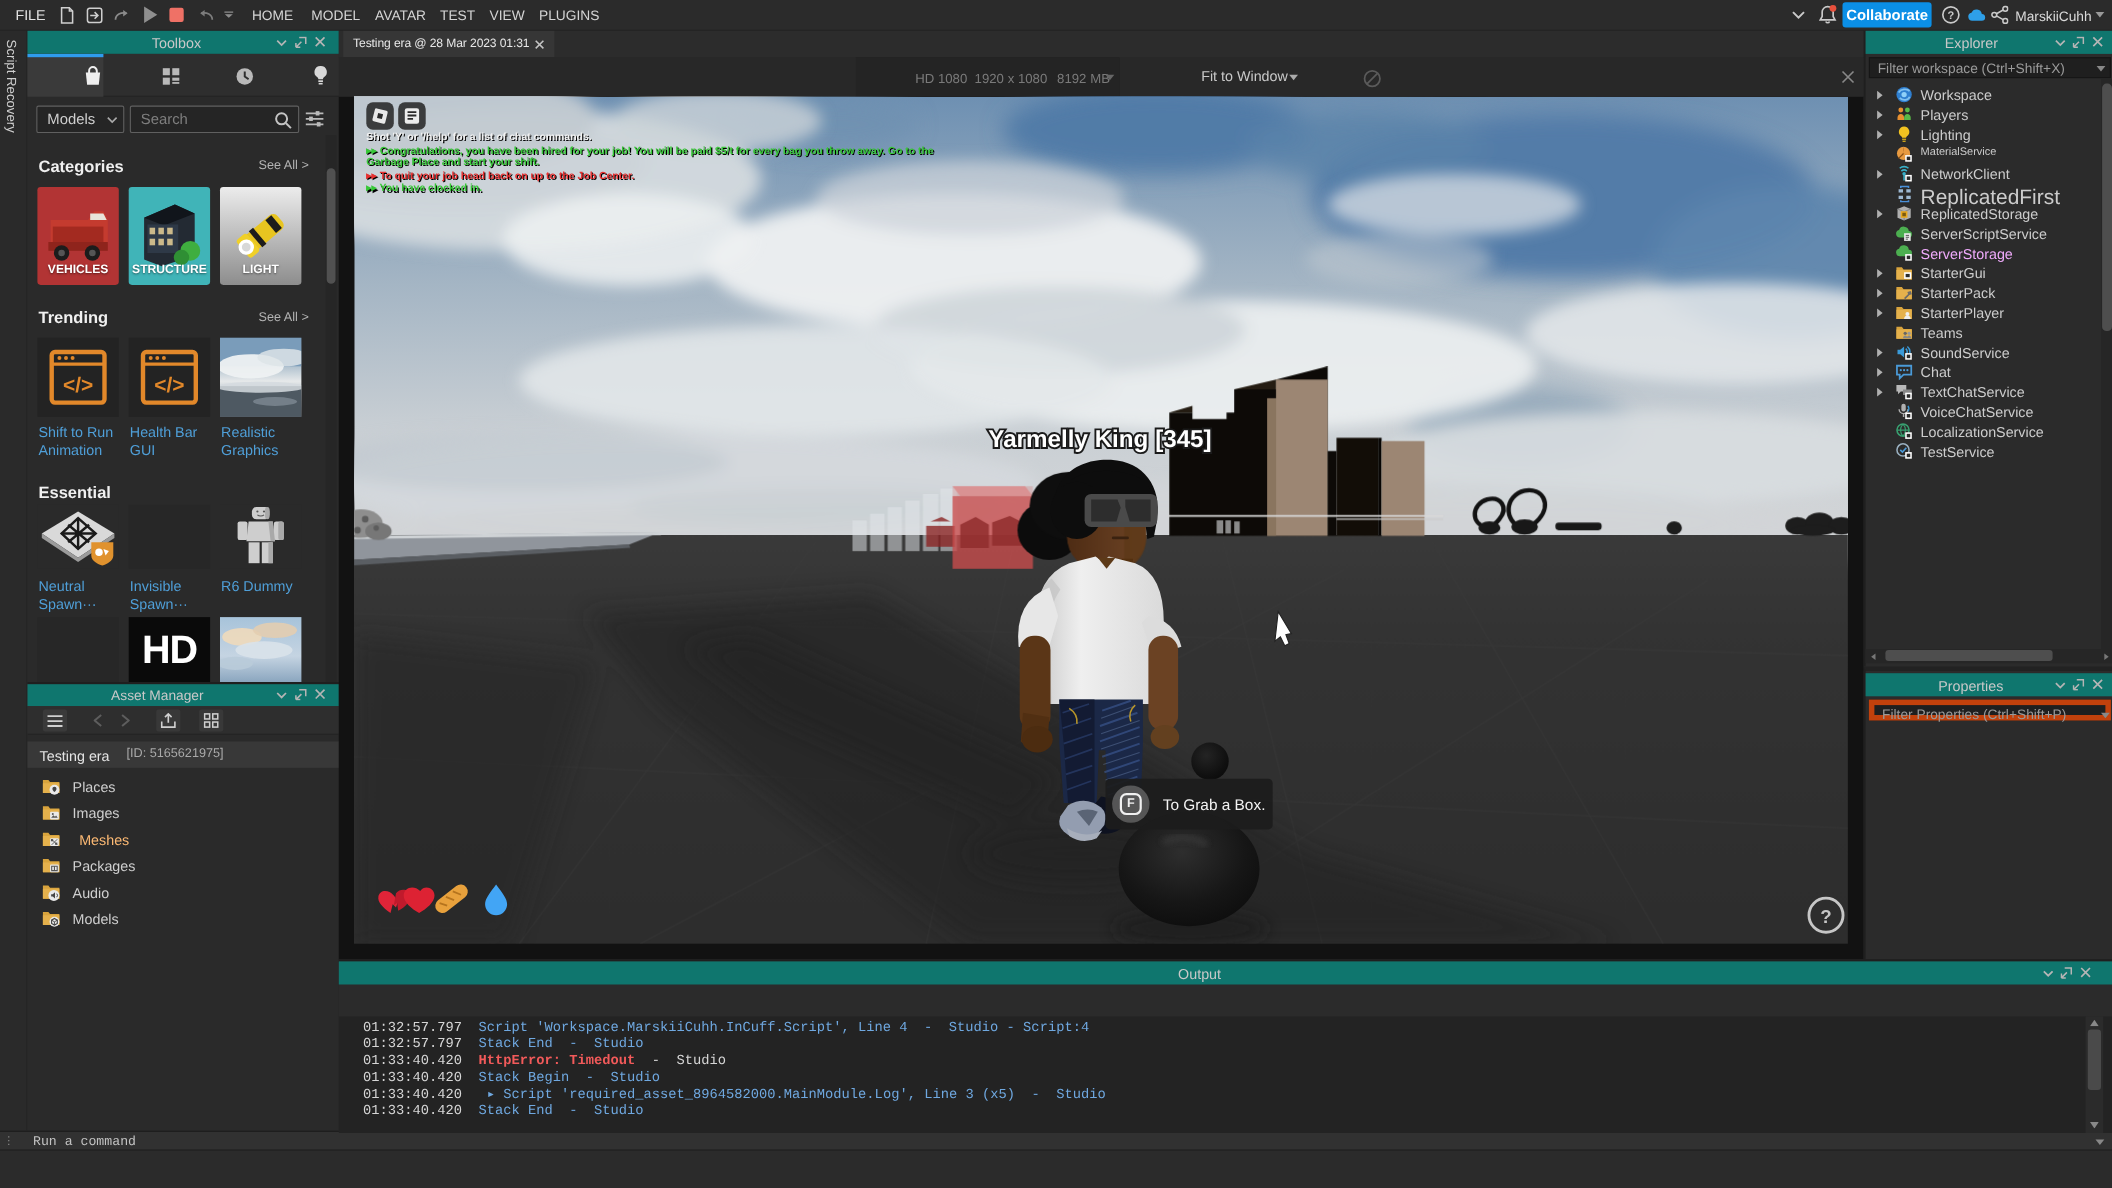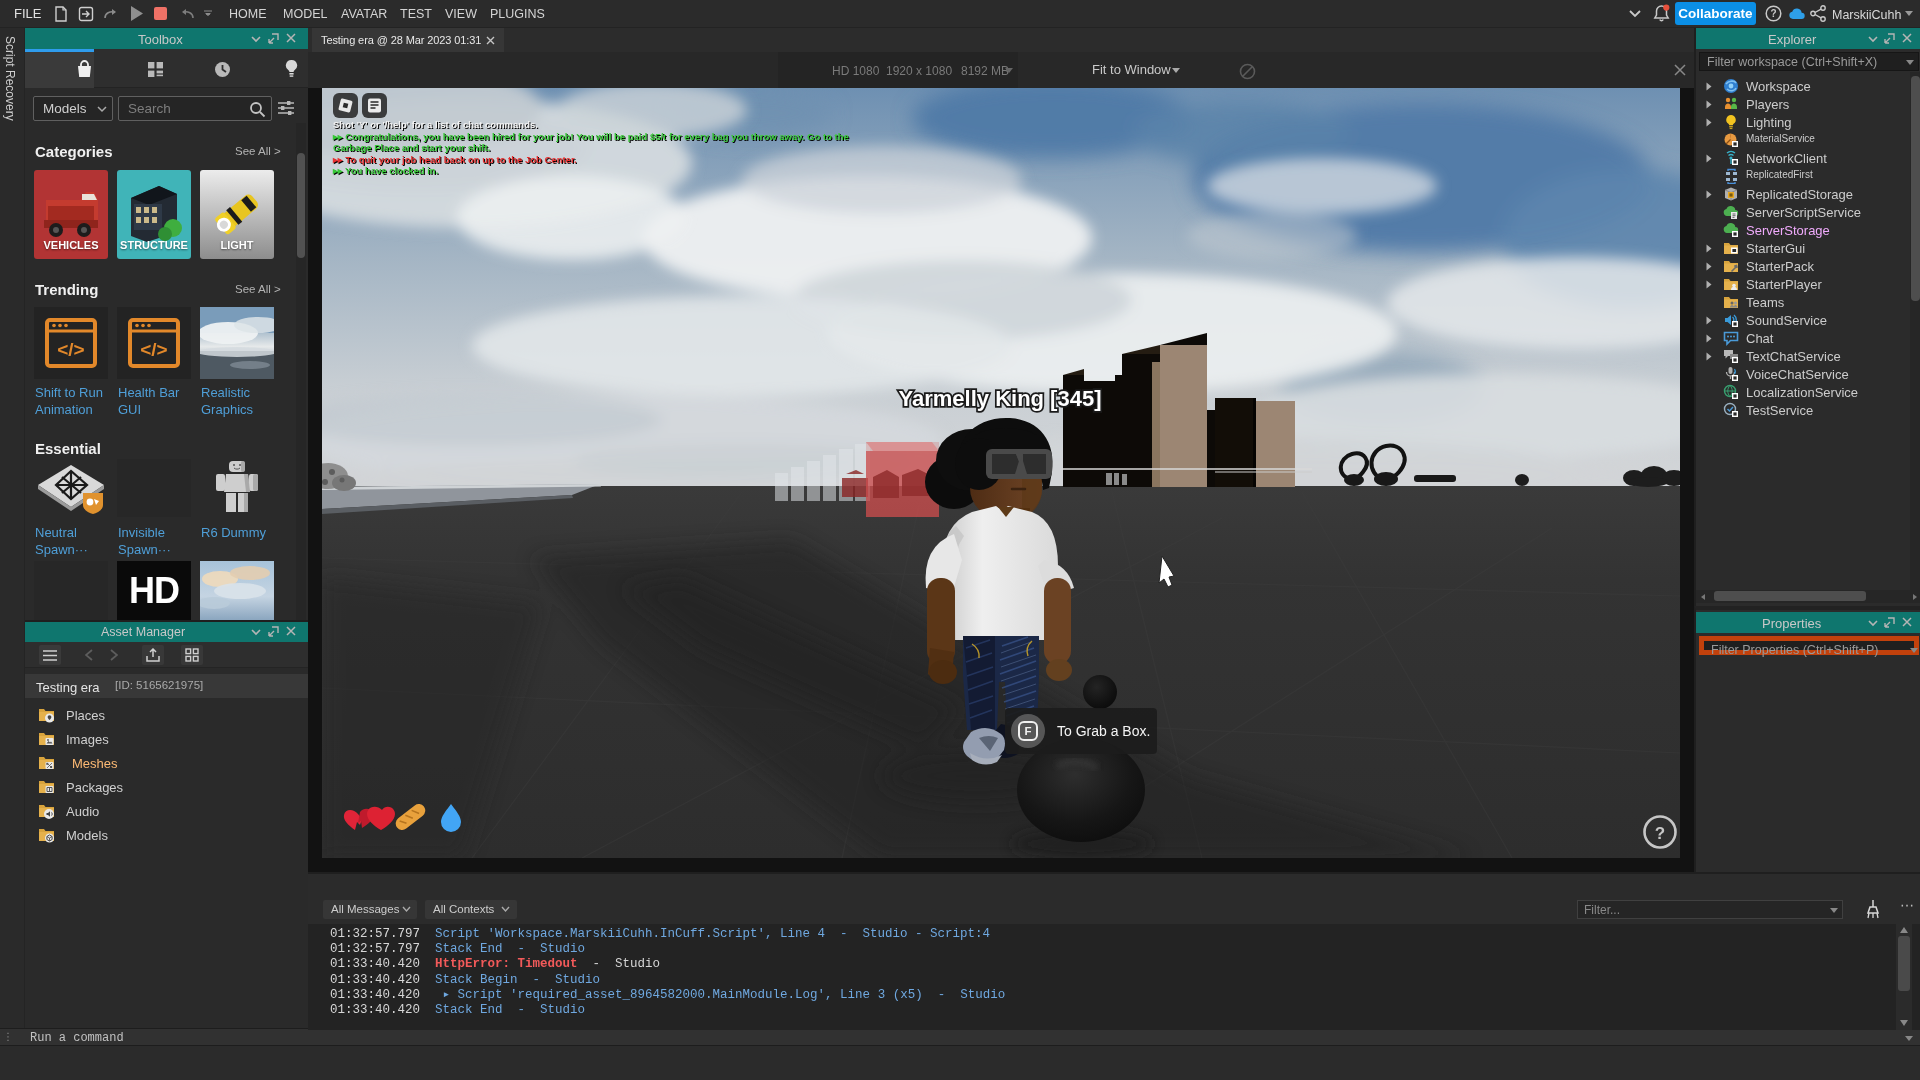--- a/index.html
+++ b/index.html
@@ -465,21 +465,21 @@
         <rect x="9" y="9" width="6" height="6" fill="#fff"></rect>
         <rect x="10.4" y="10.4" width="3.2" height="3.2" fill="#2b2b2b"></rect>
       </svg>
       <span class="a" style="left:50px;top:2px;font-size:13px;color:#cccccc">NetworkClient</span>
     </div>
     <div class="a" style="left:0;top:139px;width:210px;height:18px">
       <svg class="a" style="left:27px;top:1px" width="16" height="16" viewBox="0 0 16 16">
         <path d="M3 4h4v3H3zM3 10h4v3H3zM10 4h4v3h-4zM10 10h4v3h-4z" fill="#9db8d2"></path>
         <path d="M5 3V1.5h7V3M5 14v1.5h7V14" stroke="#4a90d9" stroke-width="1.4" fill="none"></path>
       </svg>
-      <span class="a" style="left:50px;top:2px;font-size:10px;color:#cccccc">ReplicatedFirst</span>
+      <span class="a" style="left:50px;top:2px;font-size:19px;color:#cccccc">ReplicatedFirst</span>
     </div>
     <div class="a" style="left:0;top:157px;width:210px;height:18px">
       <svg class="a" style="left:10px;top:5px" width="6" height="9" viewBox="0 0 6 9">
         <path d="M0.5 0.5L5.5 4.5 0.5 8.5z" fill="#b0b0b0"></path>
       </svg>
       <svg class="a" style="left:27px;top:1px" width="16" height="16" viewBox="0 0 16 16">
         <path d="M2 4l6-2.5L14 4v8l-6 2.5L2 12z" fill="#b0b0b0"></path>
         <path d="M2 4l6 2.5L14 4" fill="none" stroke="#888" stroke-width="1"></path>
         <path d="M8 6.5V14" stroke="#888"></path>
         <rect x="5" y="6" width="6" height="6" fill="#e8a820"></rect>
@@ -931,42 +931,32 @@
 <div class="a" style="left:683px;top:620px;width:152px;height:46px;background:rgba(28,28,28,.92);border-radius:4px">
  <div class="a" style="left:6px;top:6px;width:34px;height:34px;background:rgba(135,135,135,.55);border-radius:50%"></div>
  <div class="a" style="left:13px;top:13px;width:20px;height:20px;border:2px solid #f0f0f0;border-radius:6px;display:flex;align-items:center;justify-content:center">
         <span style="font-size:11.5px;color:#f0f0f0;font-weight:bold">F</span>
       </div>
  <span class="a" style="left:52px;top:15px;font-size:14px;color:#f4f4f4">To Grab a Box.</span>
 </div>
 </div>
 
 <div class="a" style="left:308px;top:872px;width:1612px;height:156px;background:#2b2b2b;border-top:2px solid #1f1f1f">
- <div class="a" style="left:0;top:21px;width:1612px;height:29px;background:#2b2b2b">
-  <div class="a" style="left:15px;top:5px;width:94px;height:19px;background:#363636;border-radius:2px">
-   <span class="a" style="left:8px;top:3px;font-size:11.5px;color:#ccc">All Messages</span>
-   <svg class="a" style="left:79px;top:6px" width="9" height="7" viewBox="0 0 9 7">
-          <path d="M1 1l3.5 4L8 1" fill="none" stroke="#aaa" stroke-width="1.4"></path>
-        </svg>
-  </div>
-  <div class="a" style="left:117px;top:5px;width:92px;height:19px;background:#363636;border-radius:2px">
-   <span class="a" style="left:8px;top:3px;font-size:11.5px;color:#ccc">All Contexts</span>
-   <svg class="a" style="left:76px;top:6px" width="9" height="7" viewBox="0 0 9 7">
-          <path d="M1 1l3.5 4L8 1" fill="none" stroke="#aaa" stroke-width="1.4"></path>
-        </svg>
-  </div>
-  <div class="a" style="left:1269px;top:5px;width:266px;height:19px;background:#252525;border:1px solid #404040">
-   <span class="a" style="left:6px;top:2px;font-size:12px;color:#888">Filter...</span>
-   <span class="caret a" style="left:252px;top:7px;border-top-color:#888"></span>
-  </div>
-  <svg class="a" style="left:1557px;top:4px" width="16" height="20" viewBox="0 0 16 20">
-        <path d="M8 1v7M5 8h6l2 6H3z" fill="none" stroke="#d8d8d8" stroke-width="1.5"></path>
-        <path d="M4 14l-1 5M8 14v5M12 14l1 5" stroke="#d8d8d8" stroke-width="1.3"></path>
-      </svg>
-  <span class="a" style="left:1592px;top:2px;font-size:14px;color:#bbb">⋯</span>
+ <div class="hdr a" style="left:0;top:0;width:1612px;height:21px">
+  <span class="a" style="left:763px;top:4px">Output</span>
+  <svg class="a" style="left:1549px;top:8px" width="10" height="7" viewBox="0 0 10 7">
+        <path d="M1 1l4 4 4-4" fill="none" stroke="#b5b5b5" stroke-width="1.6"></path>
+      </svg>
+  <svg class="a" style="left:1565px;top:5px" width="11" height="11" viewBox="0 0 11 11">
+        <path d="M1 10L6 5M1 10h4M1 10V6" fill="none" stroke="#b5b5b5" stroke-width="1.4"></path>
+        <path d="M4 1h6v6" fill="none" stroke="#b5b5b5" stroke-width="1.4"></path>
+      </svg>
+  <svg class="a" style="left:1583px;top:5px" width="10" height="10" viewBox="0 0 10 10">
+        <path d="M1 1l8 8M9 1l-8 8" stroke="#b5b5b5" stroke-width="1.5"></path>
+      </svg>
  </div>
  <div class="a" style="left:0;top:50px;width:1612px;height:106px;background:#232323;font-family:'Liberation Mono',monospace;font-size:12.5px;white-space:pre">
   <div class="a" style="left:22px;top:3px;line-height:15.2px;color:#d6d6d6"><div>01:32:57.797  <span class="lb">Script 'Workspace.MarskiiCuhh.InCuff.Script', Line 4  -  Studio - Script:4</span></div><div>01:32:57.797  <span class="lb">Stack End  -  Studio</span></div><div>01:33:40.420  <span style="color:#f25a5a;font-weight:bold">HttpError: Timedout</span>  -  Studio</div><div>01:33:40.420  <span class="lb">Stack Begin  -  Studio</span></div><div>01:33:40.420   <span class="lb">▸ Script 'required_asset_8964582000.MainModule.Log', Line 3 (x5)  -  Studio</span></div><div>01:33:40.420  <span class="lb">Stack End  -  Studio</span></div></div>
   <div class="a" style="left:1588px;top:0;width:16px;height:106px;background:#2b2b2b">
    <svg class="a" style="left:4px;top:3px" width="8" height="6" viewBox="0 0 8 6">
           <path d="M4 0L8 6H0z" fill="#888"></path>
         </svg>
    <div class="a" style="left:2px;top:12px;width:12px;height:55px;background:#4a4a4a;border-radius:3px"></div>
    <svg class="a" style="left:4px;top:96px" width="8" height="6" viewBox="0 0 8 6">
           <path d="M4 6L8 0H0z" fill="#888"></path>

